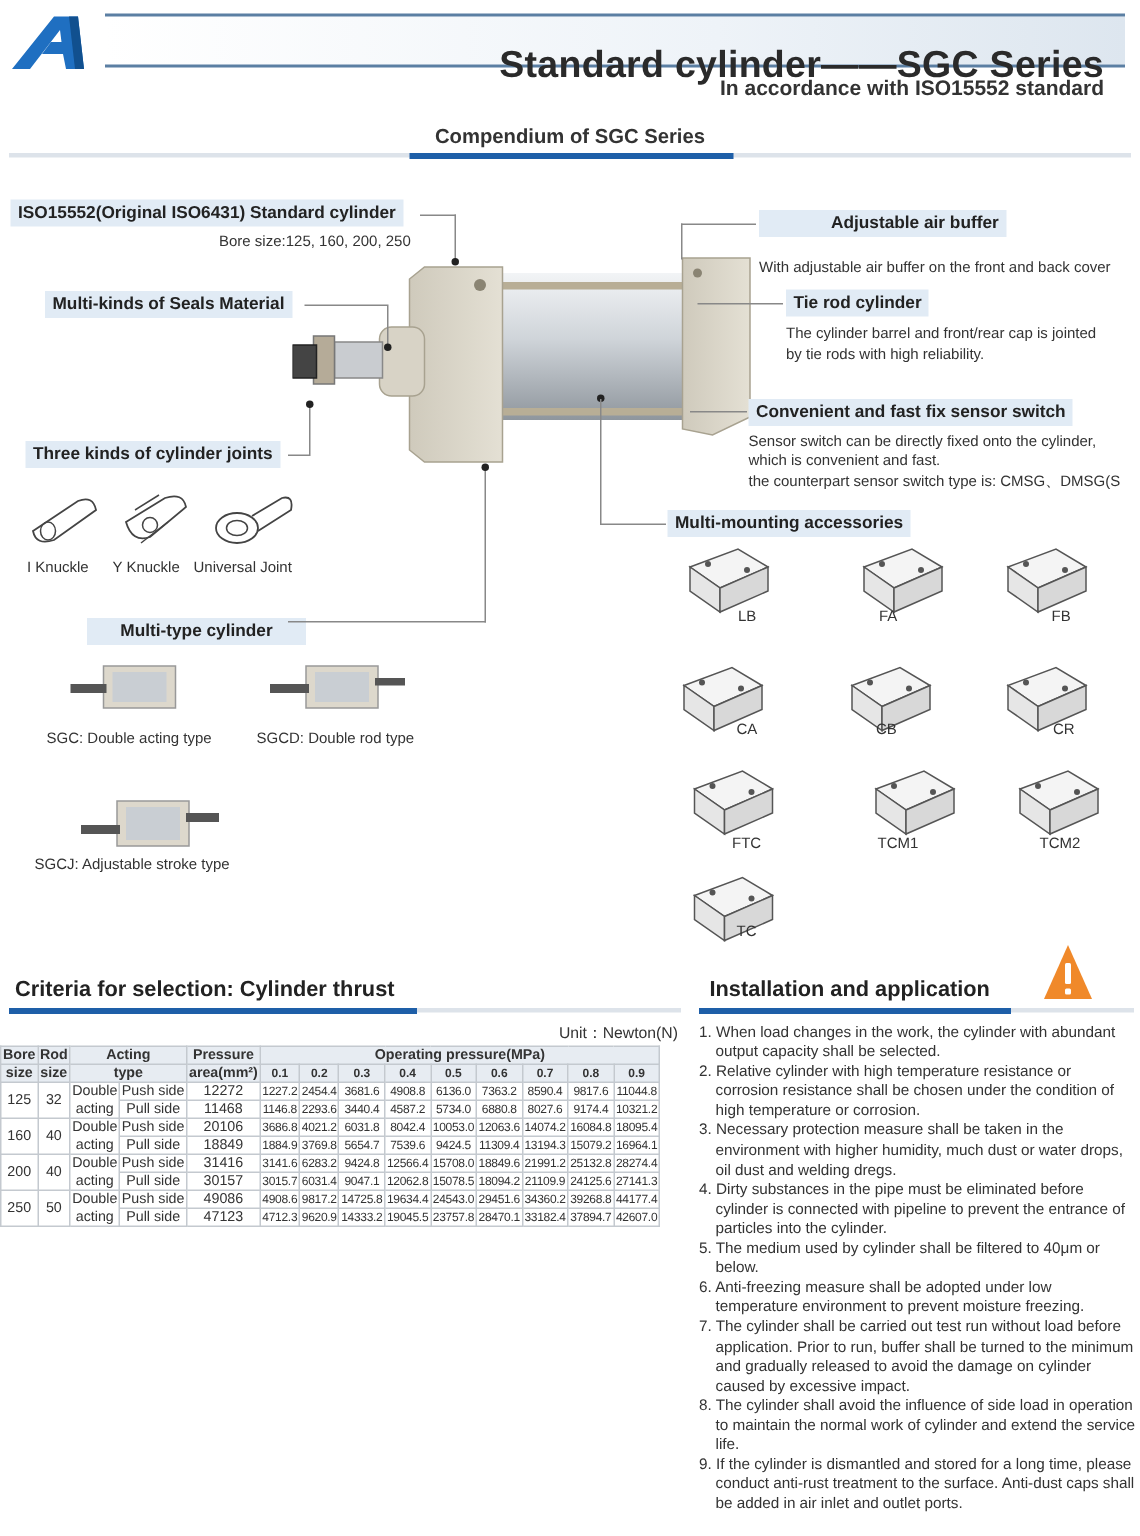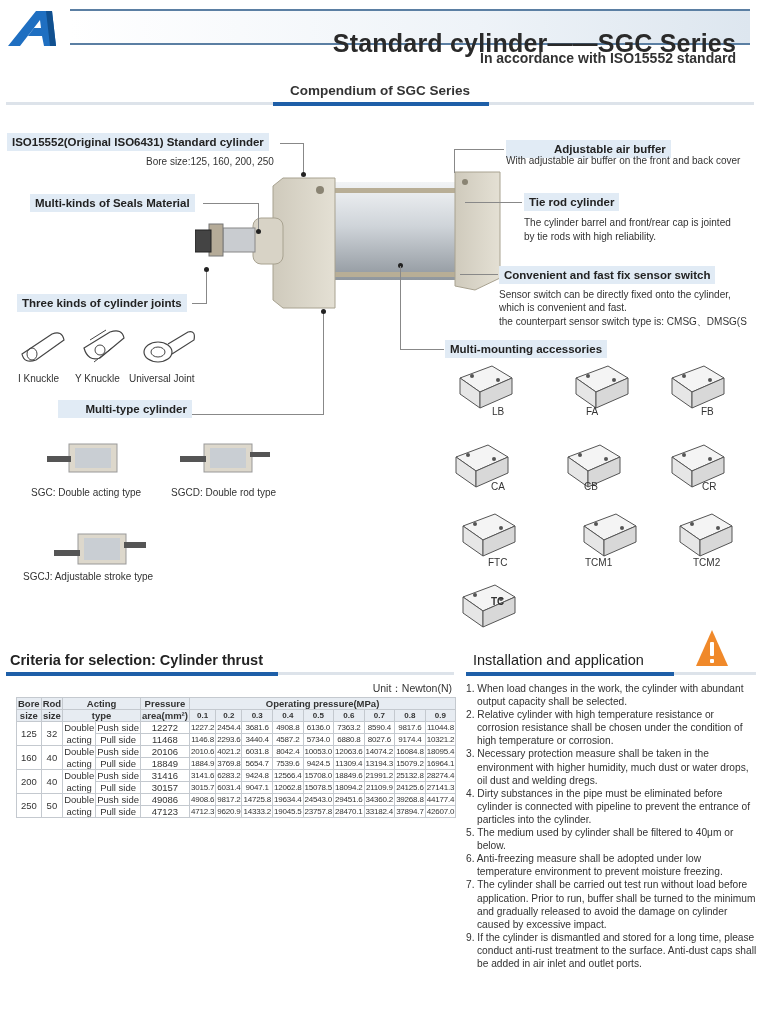--- a/index.html
+++ b/index.html
@@ -22,29 +22,29 @@
   .callout { background: #e1ebf5; font-weight: bold; font-size: 11.5px; color: #222; padding: 3px 5px; white-space: nowrap; }
   .desc { font-size: 10px; color: #333; line-height: 14px; white-space: nowrap; }
   .line { background: #888; }
   .dot { width: 5px; height: 5px; border-radius: 50%; background: #222; }
 
   
   .crit-title { left: 10px; top: 652px; font-size: 14.5px; font-weight: bold; color: #222; }
   .crit-rule { left: 6px; top: 672px; width: 448px; height: 3px; background: #dde3ea; }
   .crit-rule-accent { left: 6px; top: 672px; width: 272px; height: 4px; background: #1e5fa8; }
   .unit { right: 308px; top: 682px; font-size: 10.5px; color: #333; }
-  table.thrust { position: absolute; left: 16px; top: 697px; width: 357px; border-collapse: collapse; font-size: 8.5px; color: #333; }
+  table.thrust { position: absolute; left: 0; top: 697px; width: 357px; border-collapse: collapse; font-size: 8.5px; color: #333; }
   table.thrust th, table.thrust td { border: 1px solid #c4c9cf; text-align: center; padding: 0 1px; height: 12px; white-space: nowrap; }
   table.thrust thead th { background: #e7ecf2; font-weight: bold; font-size: 9.5px; }
   table.thrust thead tr.sub th { font-size: 8px; }
   table.thrust td.num { font-size: 8px; letter-spacing: -0.2px; }
   table.thrust td.big { font-size: 9.5px; }
 
   
-  .inst-title { left: 473px; top: 652px; font-size: 14.5px; font-weight: normal; color: #222; }
+  .inst-title { left: 473px; top: 652px; font-size: 14.5px; font-weight: bold; color: #222; }
   .inst-rule { left: 466px; top: 672px; width: 290px; height: 3px; background: #dde3ea; }
   .inst-rule-accent { left: 466px; top: 672px; width: 208px; height: 4px; background: #1e5fa8; }
   .warn { left: 694px; top: 628px; width: 36px; height: 40px; }
   .inst-list { left: 466px; top: 682px; width: 292px; font-size: 10.2px; line-height: 13.1px; color: #333; list-style: none; }
   .inst-list li { padding-left: 11px; text-indent: -11px; }
 
   
   .mount { width: 64px; height: 48px; }
   .mlabel { font-size: 10px; color: #333; padding-left: 33px; }
   .jlabel { font-size: 10px; color: #333; white-space: nowrap; }
@@ -115,21 +115,21 @@
 </svg>
 <svg class="abs" style="left:140px;top:326px;width:58px;height:40px;" viewBox="0 0 58 40">
   <ellipse cx="18" cy="26" rx="14" ry="10" fill="none" stroke="#444" stroke-width="1.2"></ellipse>
   <ellipse cx="18" cy="26" rx="7" ry="5" fill="none" stroke="#444"></ellipse>
   <path d="M28,18 L48,6 Q56,4 54,14 L32,28" fill="none" stroke="#444" stroke-width="1.2"></path>
 </svg>
 <div class="abs jlabel" style="left:18px;top:373px;">I Knuckle</div>
 <div class="abs jlabel" style="left:75px;top:373px;">Y Knuckle</div>
 <div class="abs jlabel" style="left:129px;top:373px;">Universal Joint</div>
 
-<div class="abs callout" style="left:58px;top:400px;width:134px;text-align:right;">Multi-type cylinder</div>
+<div class="abs callout" style="left:58px;top:412px;width:146px;text-align:center;">Multi-type cylinder</div>
 <div class="abs line" style="left:192px;top:414px;width:132px;height:1px;"></div>
 <div class="abs line" style="left:323px;top:312px;width:1px;height:103px;"></div>
 <div class="abs dot" style="left:321px;top:309px;"></div>
 
 <svg class="abs" style="left:45px;top:440px;width:80px;height:36px;" viewBox="0 0 80 36">
   <rect x="24" y="4" width="48" height="28" fill="#ddd8cc" stroke="#999"></rect>
   <rect x="30" y="8" width="36" height="20" fill="#c9ced3"></rect>
   <rect x="2" y="16" width="24" height="6" fill="#555"></rect>
 </svg>
 <svg class="abs" style="left:178px;top:440px;width:94px;height:36px;" viewBox="0 0 94 36">
@@ -144,21 +144,21 @@
   <rect x="26" y="4" width="48" height="30" fill="#ddd8cc" stroke="#999"></rect>
   <rect x="32" y="8" width="36" height="22" fill="#c9ced3"></rect>
   <rect x="2" y="20" width="26" height="6" fill="#555"></rect>
   <rect x="72" y="12" width="22" height="6" fill="#555"></rect>
 </svg>
 <div class="abs jlabel" style="left:23px;top:571px;">SGCJ: Adjustable stroke type</div>
 
 <div class="abs line" style="left:454px;top:149px;width:50px;height:1px;"></div>
 <div class="abs line" style="left:454px;top:149px;width:1px;height:24px;"></div>
 <div class="abs callout" style="left:506px;top:140px;padding-left:48px;">Adjustable air buffer</div>
-<div class="abs desc" style="left:506px;top:154px;">With adjustable air buffer on the front and back cover</div>
+<div class="abs desc" style="left:506px;top:172px;">With adjustable air buffer on the front and back cover</div>
 
 <div class="abs line" style="left:465px;top:202px;width:57px;height:1px;"></div>
 <div class="abs callout" style="left:524px;top:193px;">Tie rod cylinder</div>
 <div class="abs desc" style="left:524px;top:216px;">The cylinder barrel and front/rear cap is jointed</div>
 <div class="abs desc" style="left:524px;top:230px;">by tie rods with high reliability.</div>
 
 <div class="abs line" style="left:460px;top:274px;width:38px;height:1px;"></div>
 <div class="abs callout" style="left:499px;top:266px;">Convenient and fast fix sensor switch</div>
 <div class="abs desc" style="left:499px;top:288px;">Sensor switch can be directly fixed onto the cylinder,</div>
 <div class="abs desc" style="left:499px;top:301px;">which is convenient and fast.</div>
@@ -215,21 +215,21 @@
   </svg>
 <div class="abs mlabel" style="left:552px;top:557px;">TCM1</div>
 <svg class="abs mount" style="left:672px;top:512px;" viewBox="0 0 64 48">
     <use href="#mnt"></use>
   </svg>
 <div class="abs mlabel" style="left:660px;top:557px;">TCM2</div>
 
 <svg class="abs mount" style="left:455px;top:583px;" viewBox="0 0 64 48">
     <use href="#mnt"></use>
   </svg>
-<div class="abs mlabel" style="left:458px;top:596px;font-weight:bold;">TC</div>
+<div class="abs mlabel" style="left:458px;top:616px;">TC</div>
 
 <div class="abs crit-title">Criteria for selection: Cylinder thrust</div>
 <div class="abs crit-rule"></div>
 <div class="abs crit-rule-accent"></div>
 <div class="abs unit">Unit：Newton(N)</div>
 
 <table class="thrust">
   <colgroup>
     <col style="width:28px">
       <col style="width:28px">
@@ -300,21 +300,21 @@
         <td class="num">8027.6</td>
         <td class="num">9174.4</td>
         <td class="num">10321.2</td>
       </tr>
       <tr>
         <td rowspan="2" class="big">160</td>
         <td rowspan="2" class="big">40</td>
         <td class="big" style="border-bottom:none">Double</td>
         <td class="big">Push side</td>
         <td class="big">20106</td>
-        <td class="num">2010.6</td>
+        <td class="num">3686.8</td>
         <td class="num">4021.2</td>
         <td class="num">6031.8</td>
         <td class="num">8042.4</td>
         <td class="num">10053.0</td>
         <td class="num">12063.6</td>
         <td class="num">14074.2</td>
         <td class="num">16084.8</td>
         <td class="num">18095.4</td>
       </tr>
       <tr>
@@ -403,14 +403,15 @@
 <div class="abs inst-rule"></div>
 <div class="abs inst-rule-accent"></div>
 <ol class="abs inst-list">
   <li>1. When load changes in the work, the cylinder with abundant output capacity shall be selected.</li>
   <li>2. Relative cylinder with high temperature resistance or corrosion resistance shall be chosen under the condition of high temperature or corrosion.</li>
   <li>3. Necessary protection measure shall be taken in the environment with higher humidity, much dust or water drops, oil dust and welding dregs.</li>
   <li>4. Dirty substances in the pipe must be eliminated before cylinder is connected with pipeline to prevent the entrance of particles into the cylinder.</li>
   <li>5. The medium used by cylinder shall be filtered to 40μm or below.</li>
   <li>6.  Anti-freezing measure shall be adopted under low temperature environment to prevent moisture freezing.</li>
   <li>7. The cylinder shall be carried out test run without load before application. Prior to run, buffer shall be turned to the minimum and gradually released to avoid the damage on cylinder caused by excessive impact.</li>
+  <li>8. The cylinder shall avoid the influence of side load in operation to maintain the normal work of cylinder and extend the service life.</li>
   <li>9. If the cylinder is dismantled and stored for a long time, please conduct anti-rust treatment to the  surface. Anti-dust caps shall be added in air inlet and outlet ports.</li>
 </ol>
 
 </body></html>

